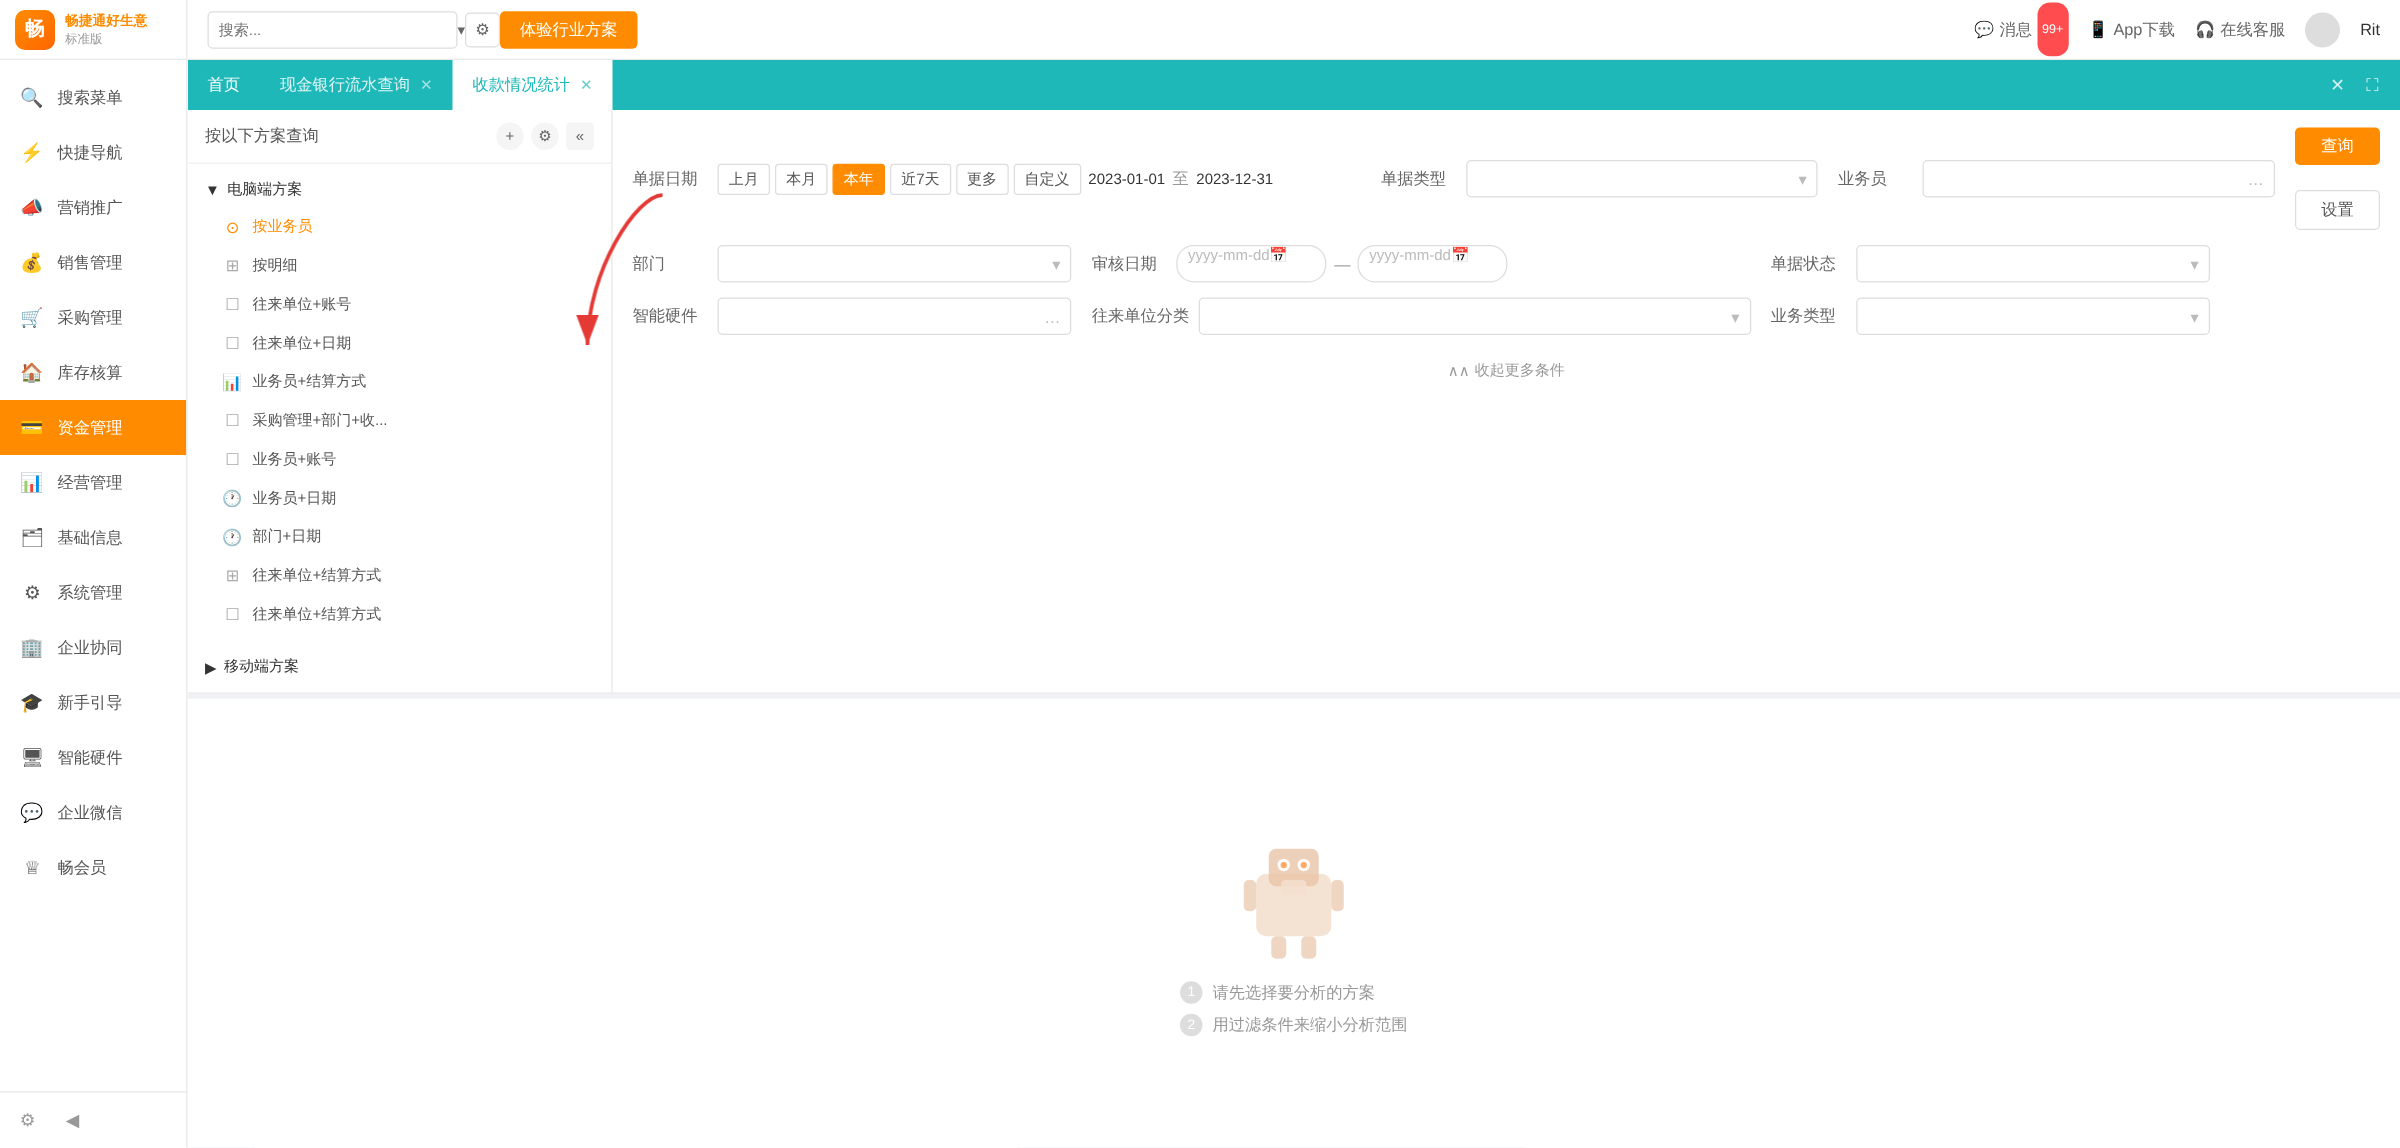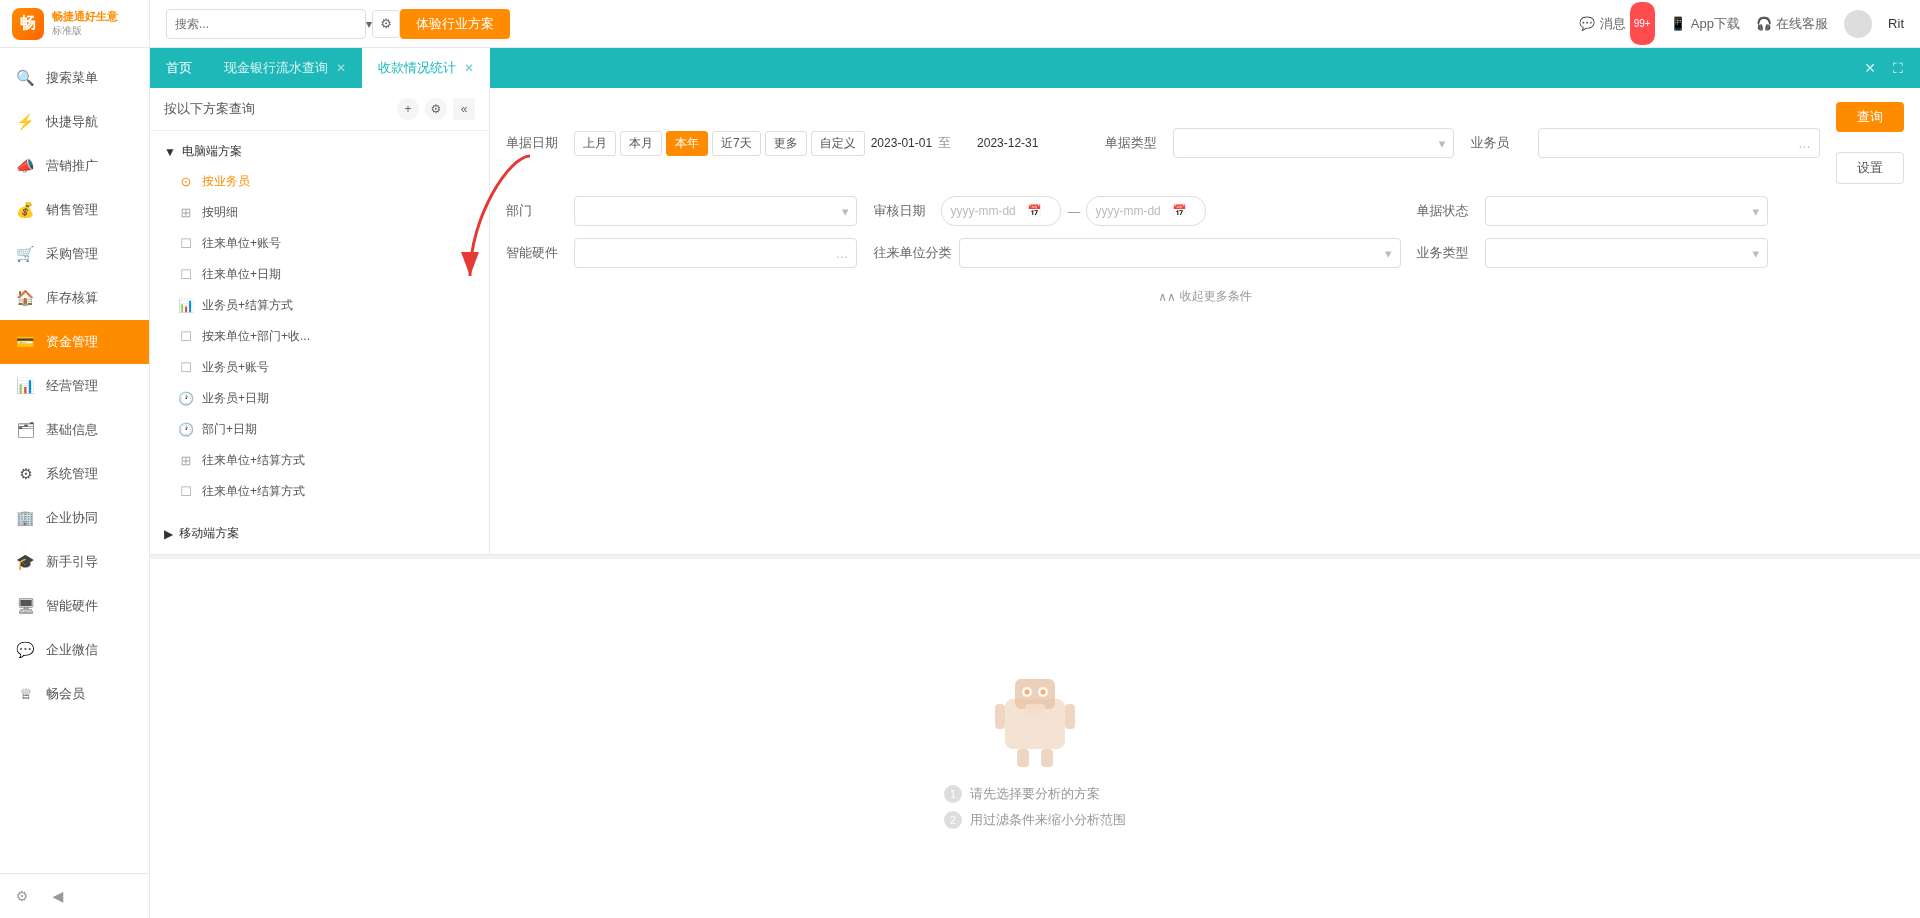--- a/index.html
+++ b/index.html
@@ -287,21 +287,21 @@
     .date-range {
       display: flex; align-items: center; gap: 6px;
     }
     .date-input {
       height: 30px;
       border: 1px solid #ddd;
       border-radius: 14px;
       padding: 0 8px;
       font-size: 12px;
       color: #bbb;
-      display: flex; align-items: center; gap: 12px;
+      display: flex; gap: 0;
       cursor: pointer;
       background: #fff;
       min-width: 120px;
     }
     .date-sep { color: #999; }
     .period-btns {
       display: flex; gap: 4px;
     }
     .period-btn {
       padding: 3px 8px;
@@ -531,21 +531,21 @@
         <div class="scheme-item">
           <span class="scheme-item-icon gray">☐</span>
           <span>往来单位+日期</span>
         </div>
         <div class="scheme-item">
           <span class="scheme-item-icon gray">📊</span>
           <span>业务员+结算方式</span>
         </div>
         <div class="scheme-item">
           <span class="scheme-item-icon gray">☐</span>
-          <span>按来单位+部门+收...</span>
+          <span>采购管理+部门+收...</span>
         </div>
         <div class="scheme-item">
           <span class="scheme-item-icon gray">☐</span>
           <span>业务员+账号</span>
         </div>
         <div class="scheme-item">
           <span class="scheme-item-icon gray">🕐</span>
           <span>业务员+日期</span>
         </div>
         <div class="scheme-item">
@@ -579,21 +579,21 @@
               <button class="period-btn">上月</button>
               <button class="period-btn">本月</button>
               <button class="period-btn active">本年</button>
               <button class="period-btn">近7天</button>
               <button class="period-btn">更多</button>
               <button class="period-btn">自定义</button>
             </div>
             <div class="date-range">
               <span style="font-size:12px;color:#333;">2023-01-01</span>
               <span style="color:#999;">至</span>
-              <span style="font-size:12px;color:#333;margin-left:20px;">2023-12-31</span>
+              <span style="font-size:12px;color:#333;">2023-12-31</span>
             </div>
           </div>
         </div>
         <div class="search-field" style="flex:1.2;">
           <span class="field-label">单据类型</span>
           <div class="field-input-dropdown">
             <span></span>
             <span style="color:#bbb;">▾</span>
           </div>
         </div>

